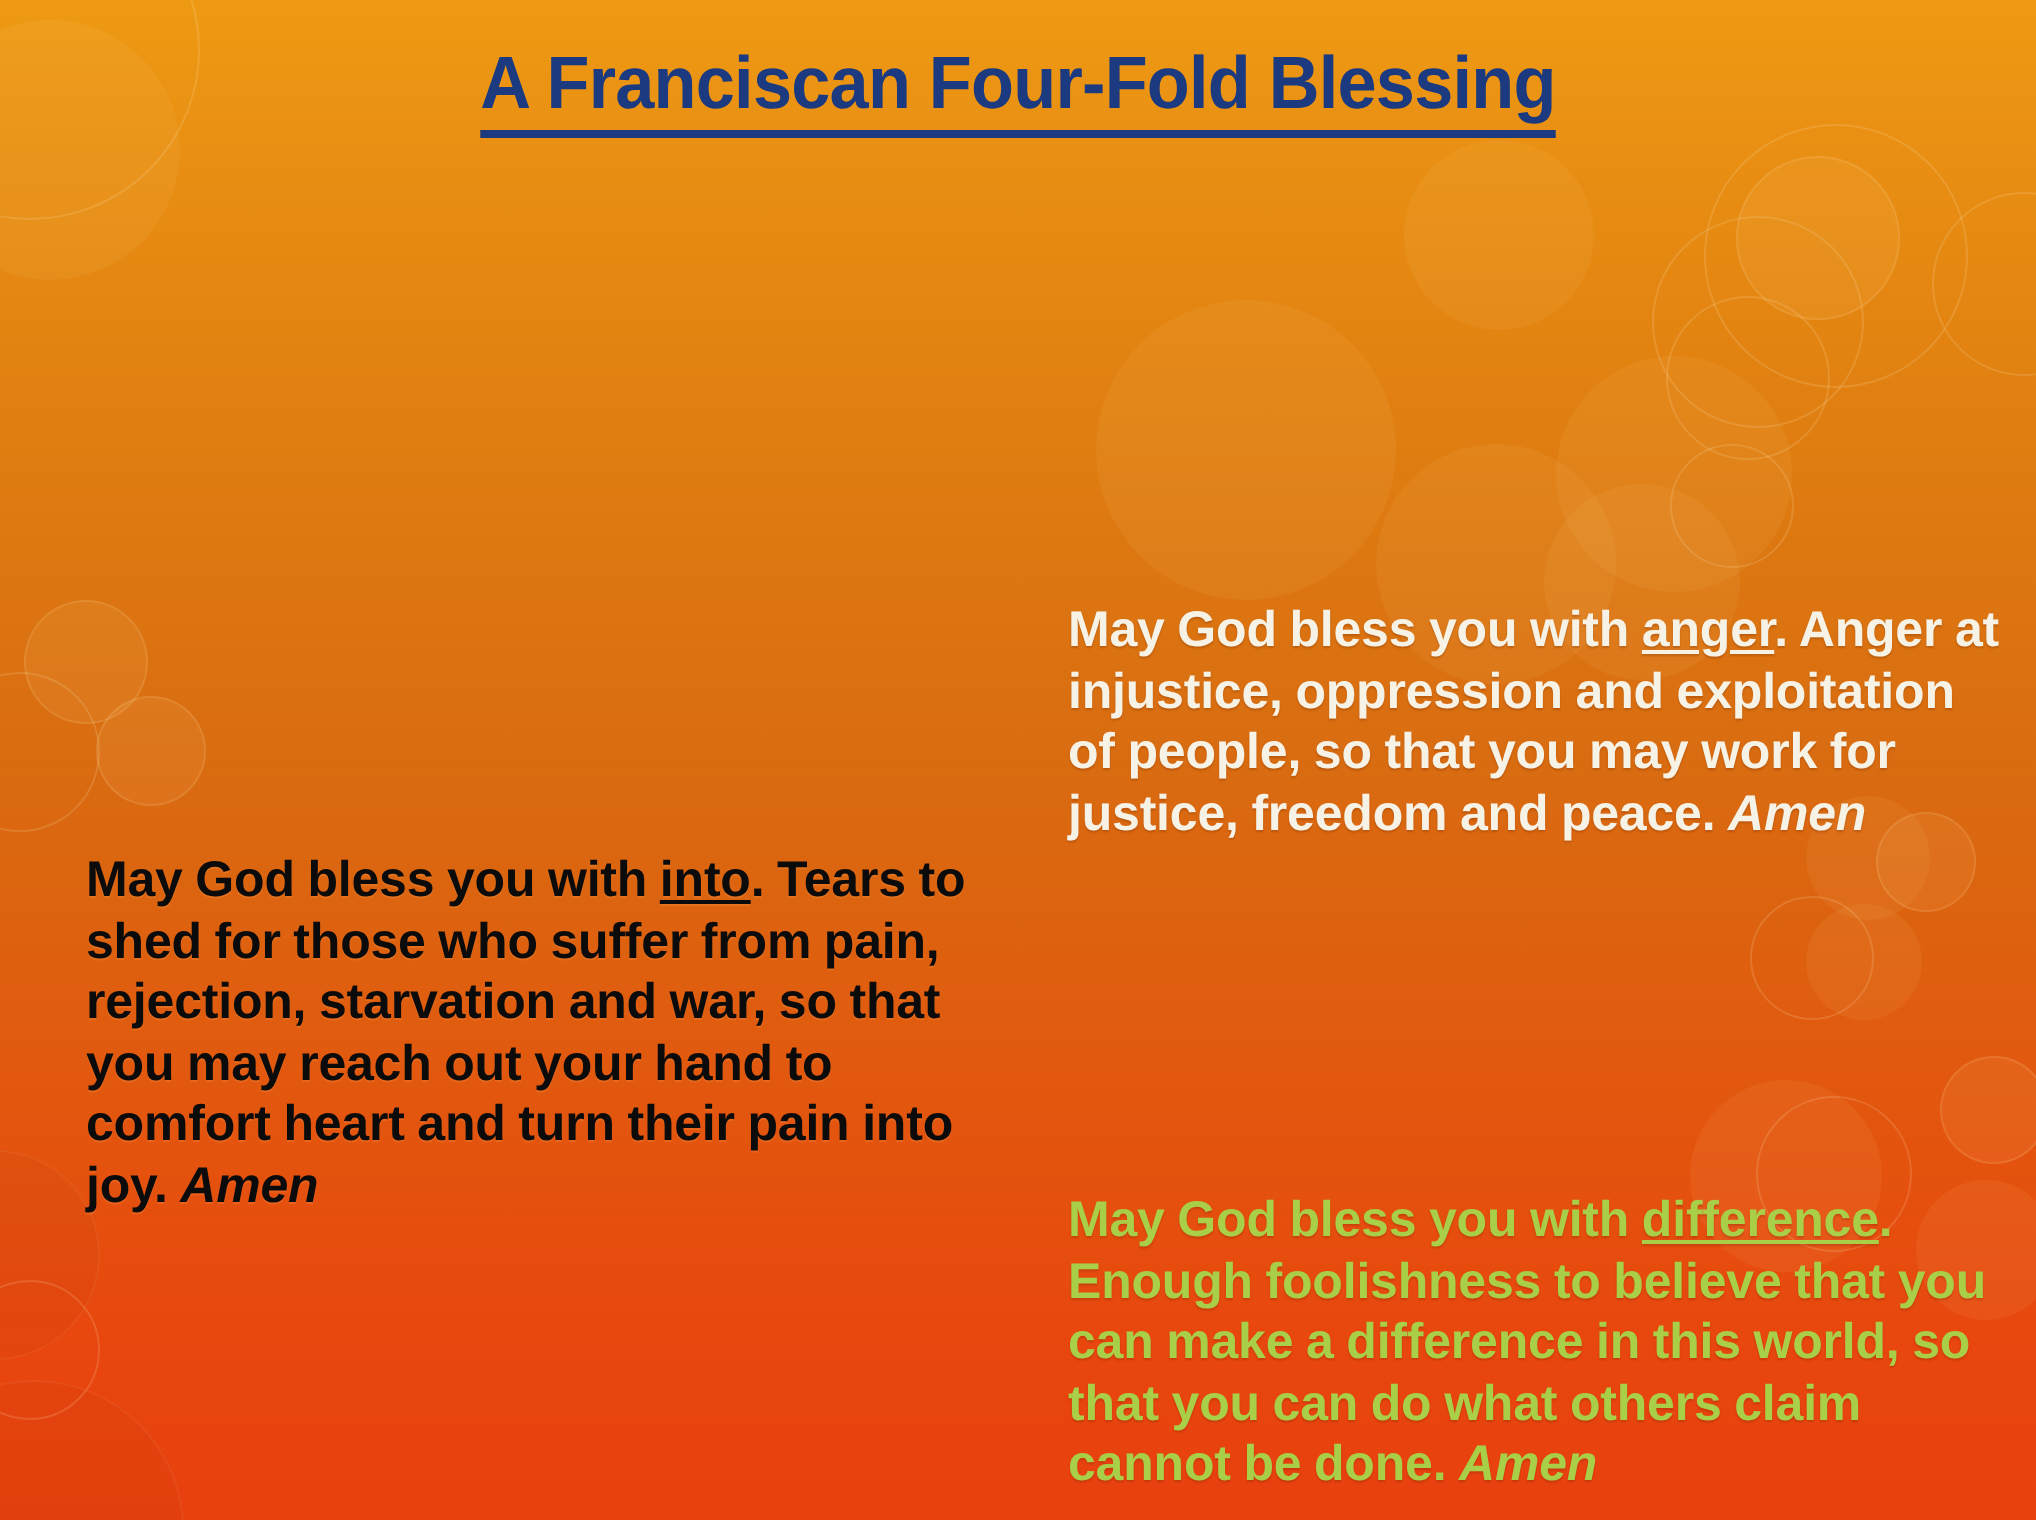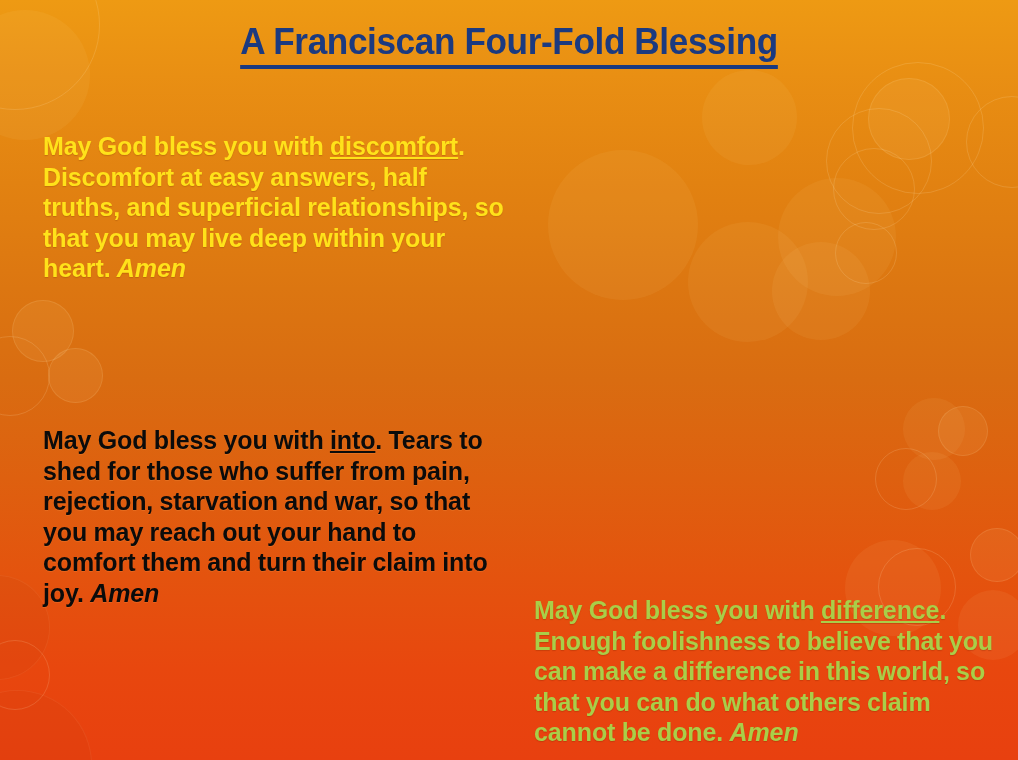--- a/index.html
+++ b/index.html
@@ -162,20 +162,20 @@
     <span class="bub soft" style="left:958px;  top:590px;  width:70px;  height:70px;"></span>
 
     <span class="bub soft" style="left:548px;  top:150px;  width:150px; height:150px;"></span>
     <span class="bub soft" style="left:688px;  top:222px;  width:120px; height:120px;"></span>
   </div>
 
   <div id="title">
     <span class="ttext">A Franciscan Four-Fold Blessing</span>
   </div>
 
-  <p class="blessing" id="blessing-discomfort"><span>May God bless you with </span><u>discomfort</u><span>. Discomfort at easy answers, half truths, and superficial relationships, so that you may live deep within your heart. </span><em>Amen</em></p>
 
+  <p class="blessing" id="blessing-anger"><span>May God bless you with </span><u>anger</u><span>. Anger at injustice, oppression and exploitation of people, so that you may work for justice, freedom and peace. </span><em>Amen</em></p>
 
-  <p class="blessing" id="blessing-tears"><span>May God bless you with </span><u>into</u><span>. Tears to shed for those who suffer from pain, rejection, starvation and war, so that you may reach out your hand to comfort them and turn their claim into joy. </span><em>Amen</em></p>
+  <p class="blessing" id="blessing-tears"><span>May God bless you with </span><u>into</u><span>. Tears to shed for those who suffer from pain, rejection, starvation and war, so that you may reach out your hand to comfort heart and turn their pain into joy. </span><em>Amen</em></p>
 
   <p class="blessing" id="blessing-foolishness"><span>May God bless you with </span><u>difference</u><span>. Enough foolishness to believe that you can make a difference in this world, so that you can do what others claim cannot be done. </span><em>Amen</em></p>
 
 </div>
 
 </body></html>

